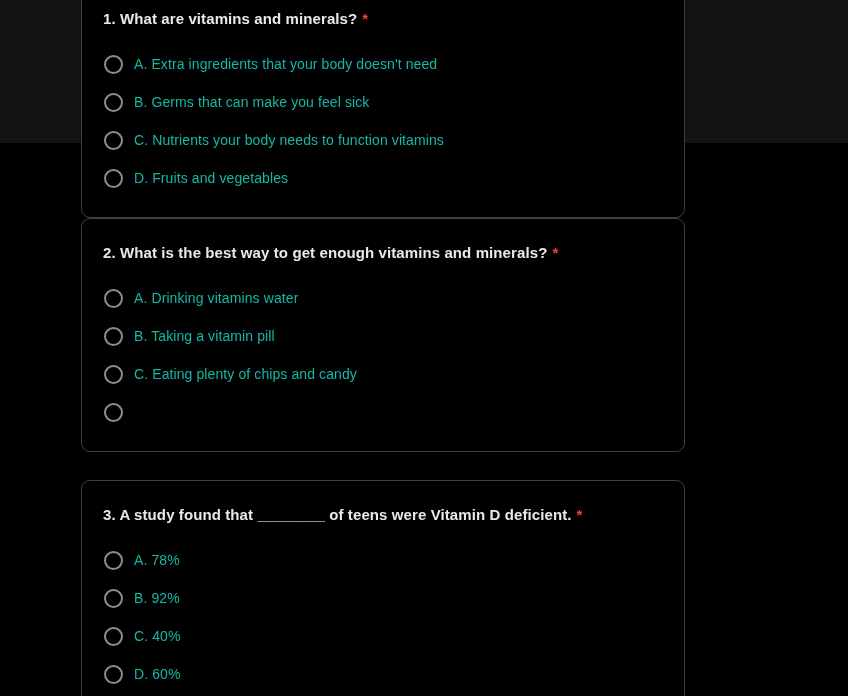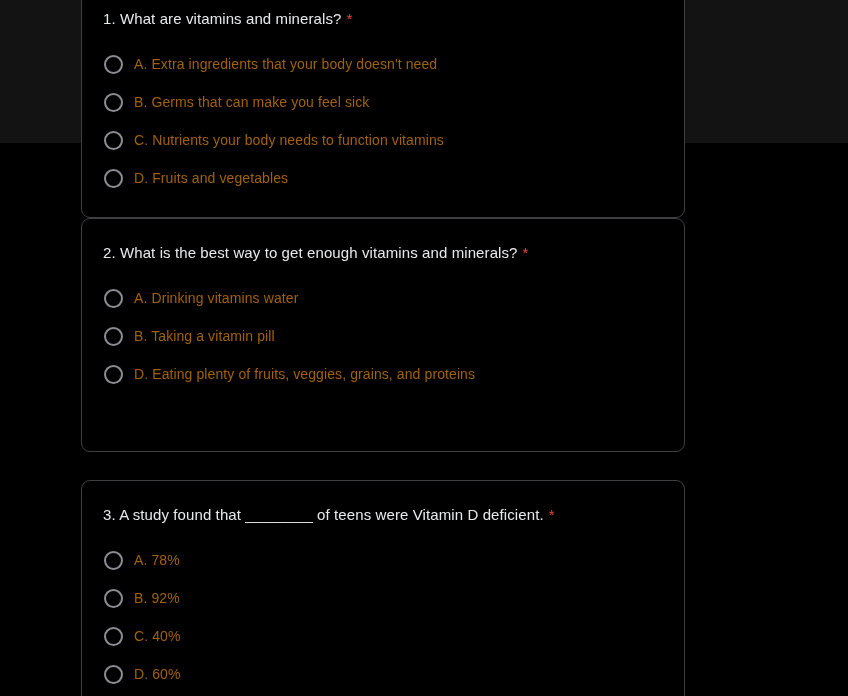--- a/index.html
+++ b/index.html
@@ -34,21 +34,21 @@
     padding: 0 21px;
   }
   .card.card-1 { top: -16px; }
   .card.card-2 { top: 218px; }
   .card.card-3 { top: 480px; }
   .q-title {
     margin-top: 24px;
     height: 20px;
     line-height: 20px;
     font-size: 15px;
-    font-weight: 400;
+    font-weight: 700;
     color: #e7e9eb;
     letter-spacing: 0.1px;
     white-space: nowrap;
   }
   .required-asterisk {
     color: #e8453c;
     margin-left: 5px;
     font-size: 15px;
   }
   .options {
@@ -66,21 +66,21 @@
     box-sizing: border-box;
     border: 2px solid #8a8e93;
     border-radius: 50%;
     margin-left: 1px;
     flex: 0 0 auto;
     background: transparent;
   }
   .option-label {
     margin-left: 11px;
     font-size: 14px;
-    color: #a16207;
+    color: #14b8a6;
     letter-spacing: 0.1px;
     white-space: nowrap;
   }
 </style>
 </head>
 <body>
 
 <div class="top-band"></div>
 
 <div class="card card-1">
@@ -111,21 +111,24 @@
     <div class="option">
       <span class="radio"></span>
       <span class="option-label">A. Drinking vitamins water</span>
     </div>
     <div class="option">
       <span class="radio"></span>
       <span class="option-label">B. Taking a vitamin pill</span>
     </div>
     <div class="option">
       <span class="radio"></span>
-      <span class="option-label">D. Eating plenty of fruits, veggies, grains, and proteins</span>
+      <span class="option-label">C. Eating plenty of chips and candy</span>
+    </div>
+    <div class="option">
+      <span class="radio"></span>
     </div>
   </div>
 </div>
 
 <div class="card card-3">
   <div class="q-title"><span>3. A study found that ________ of teens were Vitamin D deficient.</span><span class="required-asterisk">*</span></div>
   <div class="options">
     <div class="option">
       <span class="radio"></span>
       <span class="option-label">A. 78%</span>

